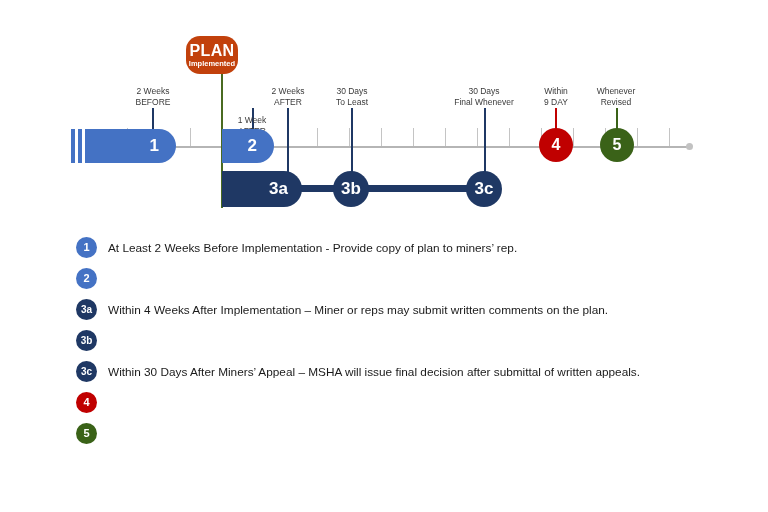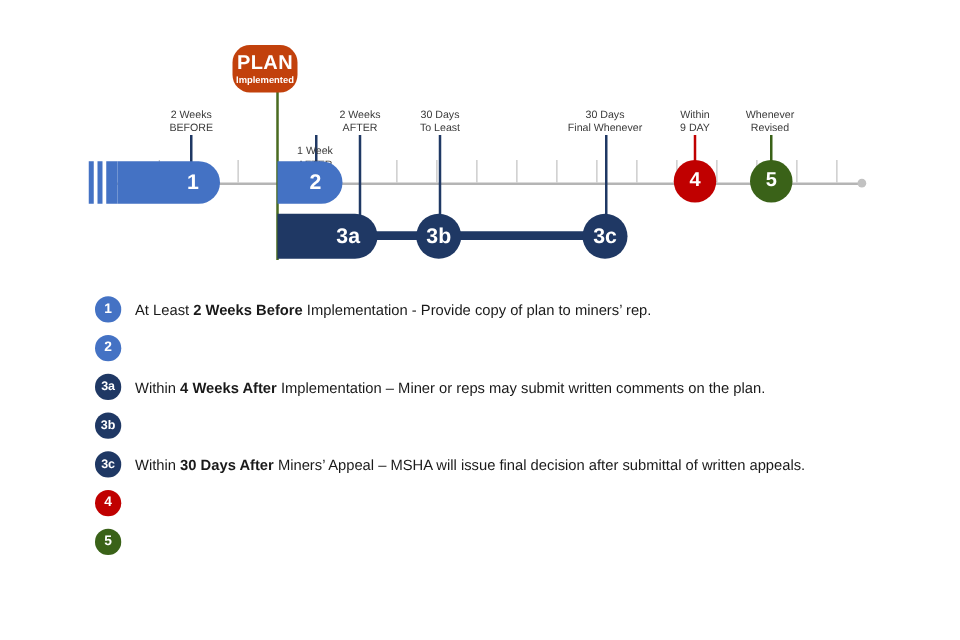--- a/index.html
+++ b/index.html
@@ -240,21 +240,21 @@
     font-weight: bold;
     line-height: 1;
   }
   .legend-bullet.sub { font-size: 10px; }
   .legend-text {
     margin-left: 32px;
     font-size: 11.8px;
     color: #1a1a1a;
     white-space: nowrap;
   }
-  .legend-text b { font-weight: bold; }
+  .legend-text b { font-weight: normal; }
 </style>
 </head>
 <body>
 
 <div id="infographic">
 
   <div class="timeline-area">
 
     <div class="axis-line"></div>
     <div class="axis-end-dot"></div>

